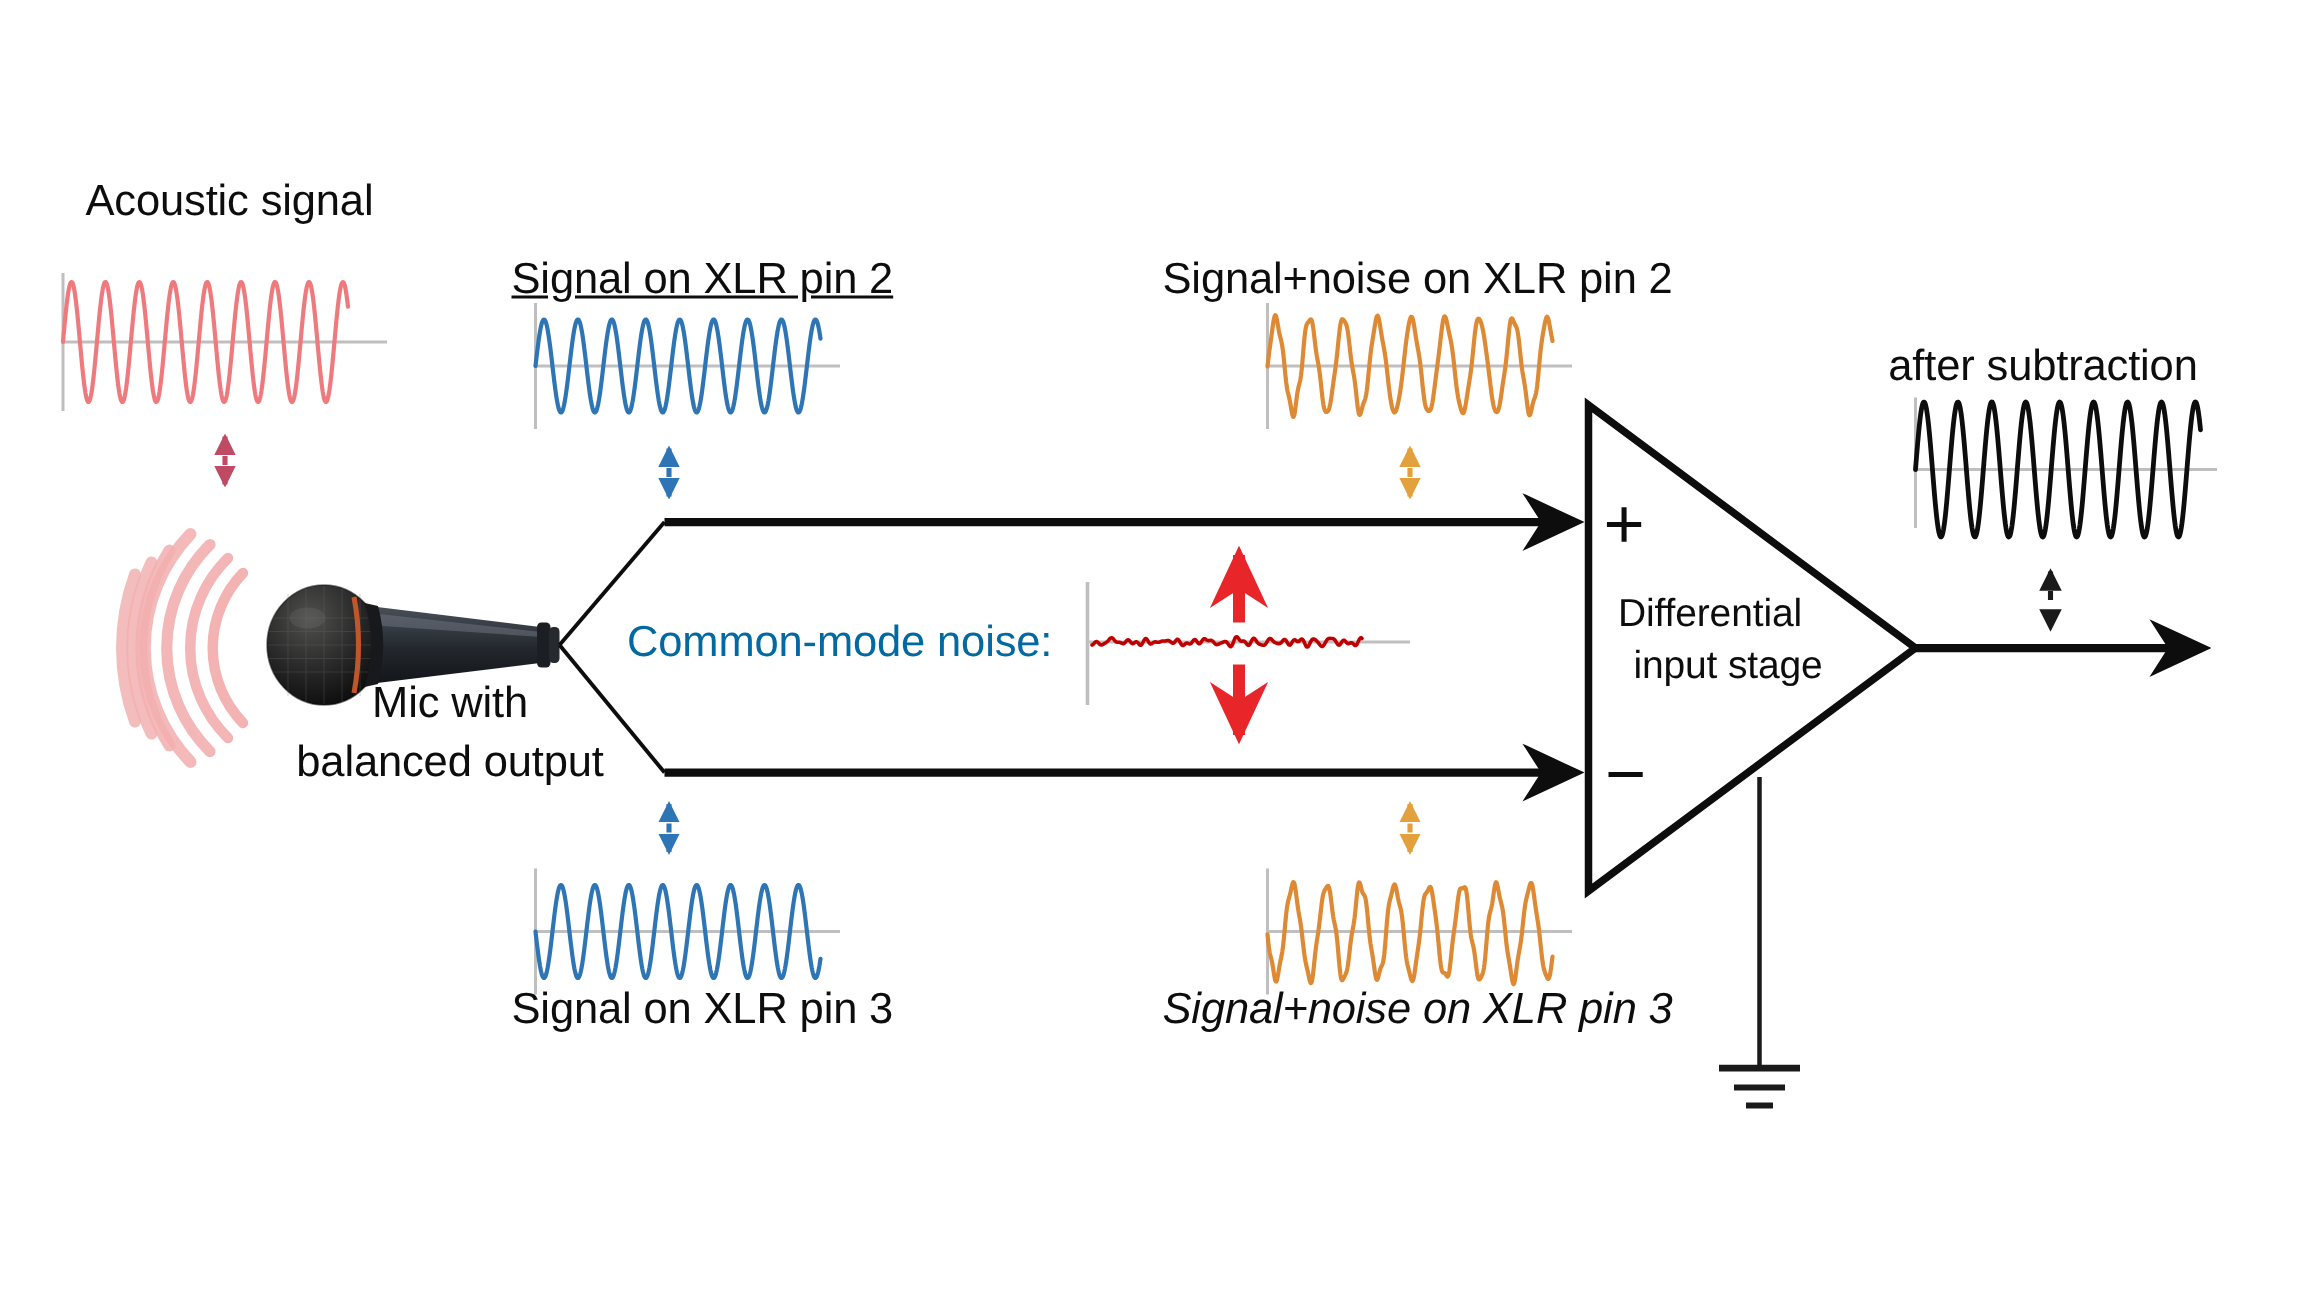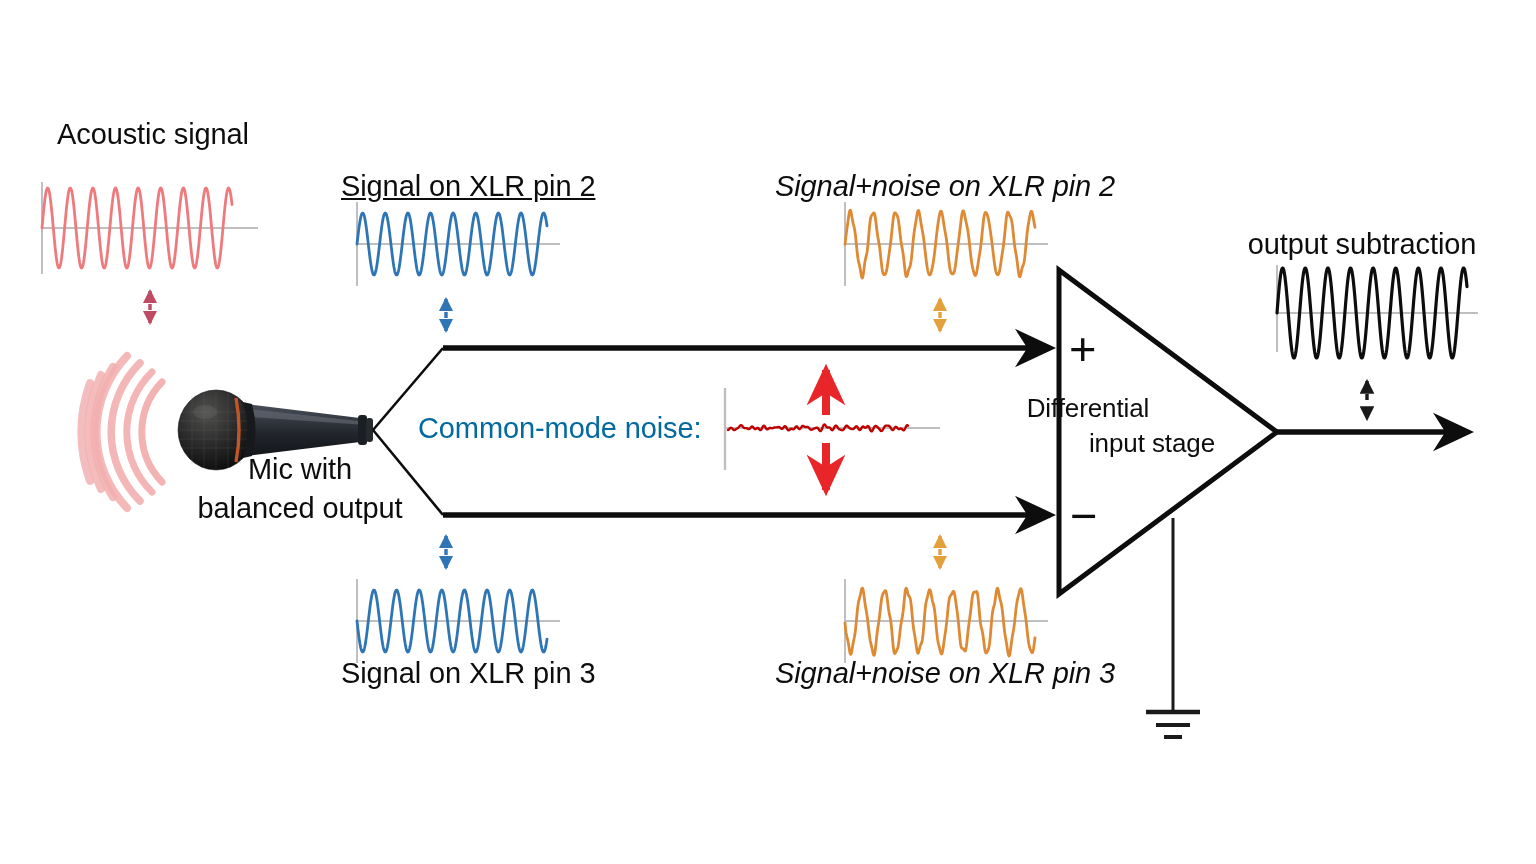--- a/index.html
+++ b/index.html
@@ -209,26 +209,26 @@
   </svg>
 
   <div class="lbl" style="left:57px; top:117px;">Acoustic signal</div>
 
   <div class="lbl center" style="left:300px; top:452px;">Mic with</div>
   <div class="lbl center" style="left:300px; top:491px;">balanced output</div>
 
   <div class="lbl" style="left:341px; top:169px;text-decoration:underline;">Signal on XLR pin 2</div>
   <div class="lbl" style="left:341px; top:656px;">Signal on XLR pin 3</div>
 
-  <div class="lbl" style="left:775px; top:169px;font-style:italic;">Signal+noise on XLR pin 2</div>
+  <div class="lbl" style="left:775px; top:169px;">Signal+noise on XLR pin 2</div>
   <div class="lbl" style="left:775px; top:656px;font-style:italic;">Signal+noise on XLR pin 3</div>
 
   <div class="lbl noise" style="left:418px; top:411px;">Common-mode noise:</div>
 
-  <div class="lbl amp" style="left:1088px; top:393px;">Differential</div>
+  <div class="lbl amp" style="left:1140px; top:393px;">Differential</div>
   <div class="lbl amp" style="left:1152px; top:428px;">input stage</div>
 
   <div class="sym" style="left:1069px; top:325px; font-size:47px;">+</div>
   <div class="sym" style="left:1070px; top:492px; font-size:47px;">−</div>
 
-  <div class="lbl center" style="left:1362px; top:227px;">output subtraction</div>
+  <div class="lbl center" style="left:1362px; top:227px;">after subtraction</div>
 
 </div>
 
 </body></html>

